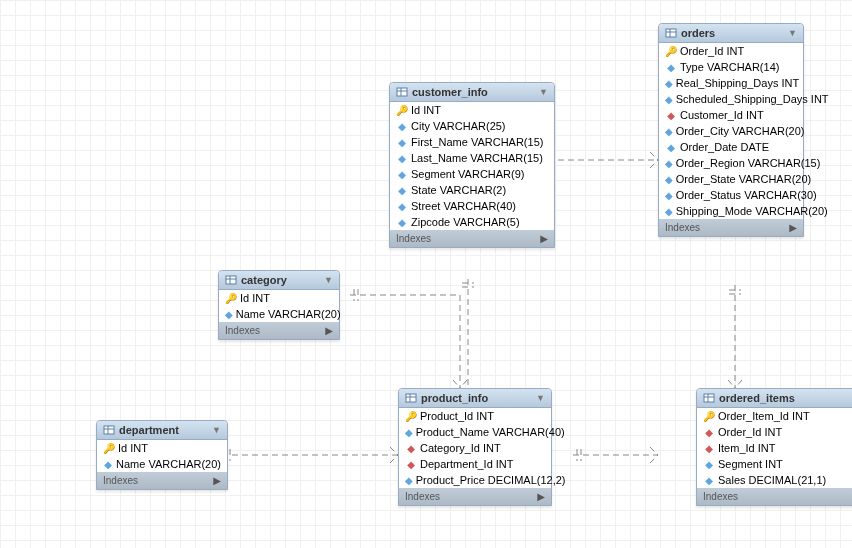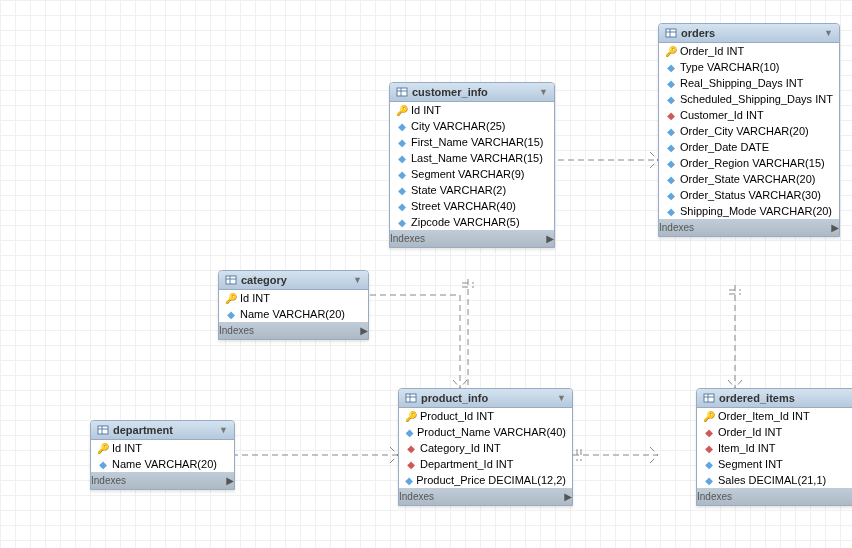--- a/index.html
+++ b/index.html
@@ -10,21 +10,21 @@
 .ticon{margin-right:4px}
 .ticon svg{display:block}
 .tname{font-weight:bold;color:#333;flex:1}
 .tarrow{color:#777;font-size:9px}
 .cols{background:#fff}
 .col{display:flex;align-items:center;padding:2px 6px;white-space:nowrap}
 .ci{width:12px;text-align:center;margin-right:3px;font-size:10px}
 .pk{color:#d4a017}
 .reg{color:#5fa5e0}
 .fk{color:#d05858}
-.idx{display:flex;align-items:center;background:linear-gradient(#c0cdd9,#adb9c5);padding:3px 0;color:#555;font-size:10px}
+.idx{display:flex;align-items:center;background:linear-gradient(#c0cdd9,#adb9c5);padding:3px 6px;color:#555;font-size:10px}
 .idx span:first-child{flex:1}
 svg.connector{position:absolute;inset:0;width:100%;height:100%;z-index:1;pointer-events:none}
 svg.connector line{stroke:#888;stroke-width:1;stroke-dasharray:6,4}
 svg.connector .notch{stroke:#888;stroke-width:1}
 </style>
 </head>
 <body>
 
 <div class="grid"></div>
 
@@ -59,40 +59,40 @@
   <line class="notch" x1="462" y1="283" x2="474" y2="283"></line>
     <line class="notch" x1="462" y1="287" x2="474" y2="287"></line>
 
   <line x1="222" y1="455" x2="398" y2="455"></line>
   <line class="notch" x1="226" y1="449" x2="226" y2="461"></line>
     <line class="notch" x1="230" y1="449" x2="230" y2="461"></line>
   <line class="notch" x1="390" y1="447" x2="398" y2="455"></line>
     <line class="notch" x1="390" y1="463" x2="398" y2="455"></line>
 </svg>
 
-<div class="table" style="left:658px;top:23px;width:182px">
+<div class="table" style="left:658px;top:23px;width:146px">
   <div class="thead">
     <span class="ticon">
         <svg width="12" height="12">
           <rect x="1" y="2" width="10" height="8" fill="#fff" stroke="#5b7fa6"></rect>
           <line x1="1" y1="5" x2="11" y2="5" stroke="#5b7fa6"></line>
           <line x1="5" y1="2" x2="5" y2="10" stroke="#5b7fa6"></line>
         </svg>
       </span>
     <span class="tname">orders</span>
     <span class="tarrow">▼</span>
   </div>
   <div class="cols">
     <div class="col">
         <span class="ci pk">🔑</span>
         <span>Order_Id INT</span>
       </div>
     <div class="col">
         <span class="ci reg">◆</span>
-        <span>Type VARCHAR(10)</span>
+        <span>Type VARCHAR(14)</span>
       </div>
     <div class="col">
         <span class="ci reg">◆</span>
         <span>Real_Shipping_Days INT</span>
       </div>
     <div class="col">
         <span class="ci reg">◆</span>
         <span>Scheduled_Shipping_Days INT</span>
       </div>
     <div class="col">
@@ -175,21 +175,21 @@
         <span class="ci reg">◆</span>
         <span>Zipcode VARCHAR(5)</span>
       </div>
   </div>
   <div class="idx">
       <span>Indexes</span>
       <span>▶</span>
     </div>
 </div>
 
-<div class="table" style="left:218px;top:270px;width:151px">
+<div class="table" style="left:218px;top:270px;width:122px">
   <div class="thead">
     <span class="ticon">
         <svg width="12" height="12">
           <rect x="1" y="2" width="10" height="8" fill="#fff" stroke="#5b7fa6"></rect>
           <line x1="1" y1="5" x2="11" y2="5" stroke="#5b7fa6"></line>
           <line x1="5" y1="2" x2="5" y2="10" stroke="#5b7fa6"></line>
         </svg>
       </span>
     <span class="tname">category</span>
     <span class="tarrow">▼</span>
@@ -203,21 +203,21 @@
         <span class="ci reg">◆</span>
         <span>Name VARCHAR(20)</span>
       </div>
   </div>
   <div class="idx">
       <span>Indexes</span>
       <span>▶</span>
     </div>
 </div>
 
-<div class="table" style="left:398px;top:388px;width:175px">
+<div class="table" style="left:398px;top:388px;width:154px">
   <div class="thead">
     <span class="ticon">
         <svg width="12" height="12">
           <rect x="1" y="2" width="10" height="8" fill="#fff" stroke="#5b7fa6"></rect>
           <line x1="1" y1="5" x2="11" y2="5" stroke="#5b7fa6"></line>
           <line x1="5" y1="2" x2="5" y2="10" stroke="#5b7fa6"></line>
         </svg>
       </span>
     <span class="tname">product_info</span>
     <span class="tarrow">▼</span>
@@ -243,21 +243,21 @@
         <span class="ci reg">◆</span>
         <span>Product_Price DECIMAL(12,2)</span>
       </div>
   </div>
   <div class="idx">
       <span>Indexes</span>
       <span>▶</span>
     </div>
 </div>
 
-<div class="table" style="left:90px;top:420px;width:145px">
+<div class="table" style="left:96px;top:420px;width:132px">
   <div class="thead">
     <span class="ticon">
         <svg width="12" height="12">
           <rect x="1" y="2" width="10" height="8" fill="#fff" stroke="#5b7fa6"></rect>
           <line x1="1" y1="5" x2="11" y2="5" stroke="#5b7fa6"></line>
           <line x1="5" y1="2" x2="5" y2="10" stroke="#5b7fa6"></line>
         </svg>
       </span>
     <span class="tname">department</span>
     <span class="tarrow">▼</span>

